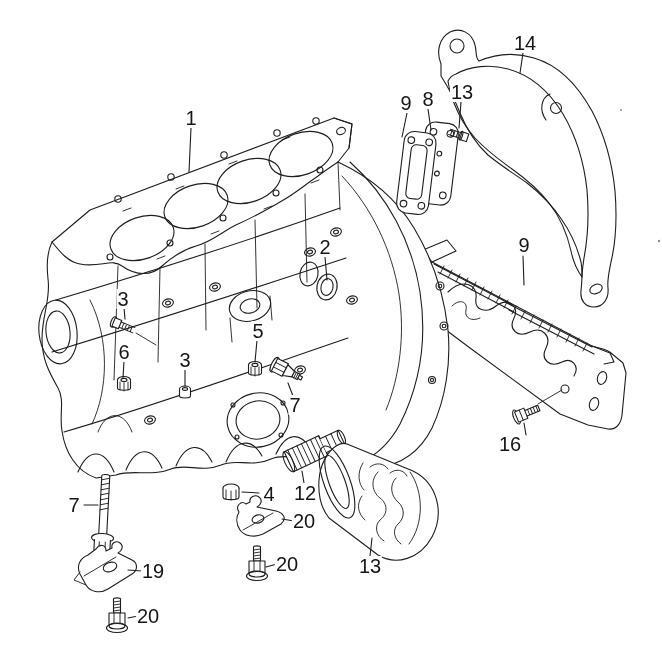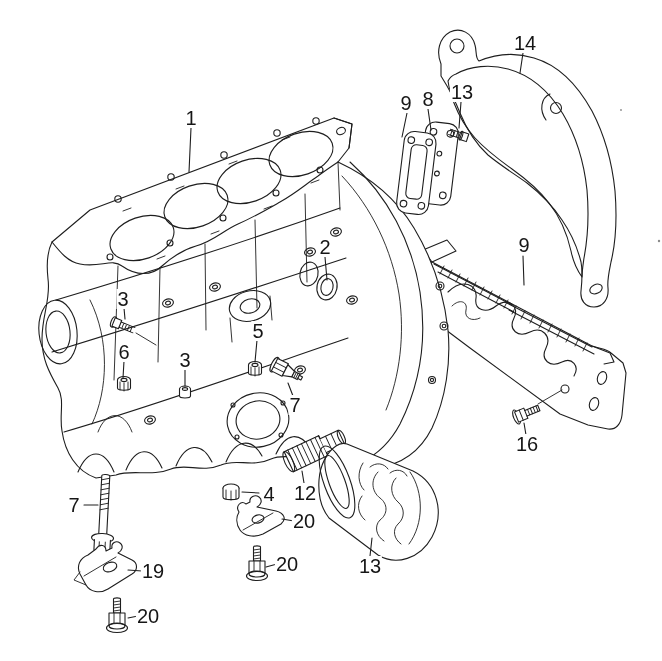--- a/index.html
+++ b/index.html
@@ -351,21 +351,21 @@
   <span class="co" style="left:124px;top:352px">6</span>
   <span class="co" style="left:74px;top:505px">7</span>
   <span class="co" style="left:428px;top:99px">8</span>
   <span class="co" style="left:406px;top:103px">9</span>
   <span class="co" style="left:462px;top:92px">13</span>
   <span class="co" style="left:123px;top:299px">3</span>
   <span class="co" style="left:305px;top:493px">12</span>
   <span class="co" style="left:370px;top:566px">13</span>
   <span class="co" style="left:525px;top:43px">14</span>
   <span class="co" style="left:524px;top:245px">9</span>
-  <span class="co" style="left:527px;top:444px">16</span>
+  <span class="co" style="left:510px;top:444px">16</span>
   <span class="co" style="left:295px;top:405px">7</span>
   <span class="co" style="left:153px;top:571px">19</span>
   <span class="co" style="left:304px;top:521px">20</span>
   <span class="co" style="left:287px;top:564px">20</span>
   <span class="co" style="left:148px;top:616px">20</span>
 </div>
 
 </div>
 
 </body></html>

